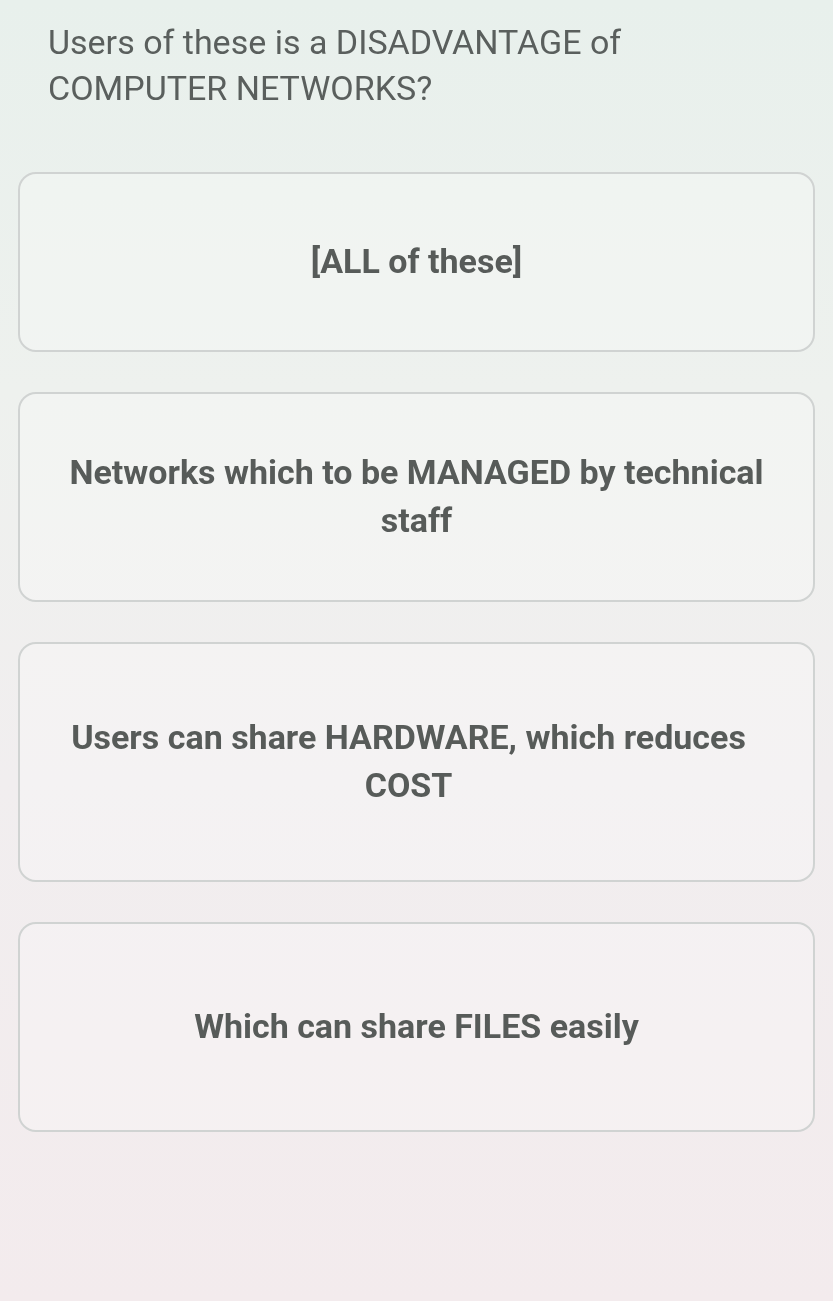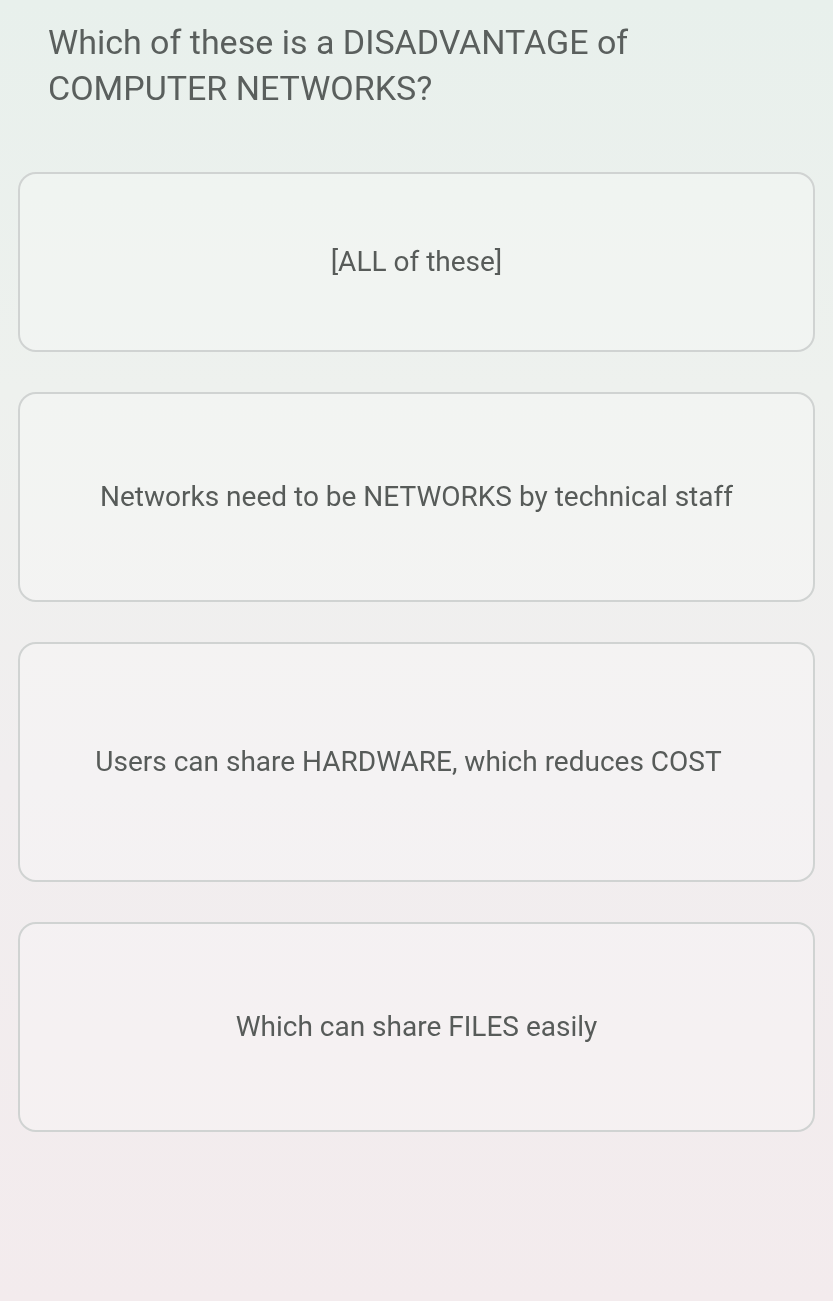--- a/index.html
+++ b/index.html
@@ -35,44 +35,44 @@
       border-radius: 18px;
       background: rgba(255,255,255,0.25);
       display: flex;
       align-items: center;
       justify-content: center;
       text-align: center;
       padding: 30px 40px;
       cursor: pointer;
     }
     .option-text {
-      font-size: 28px;
+      font-size: 34px;
       color: #575b59;
-      font-weight: 400;
+      font-weight: 700;
       line-height: 1.4;
     }
     .option.short {
       min-height: 180px;
     }
     .option.tall {
       min-height: 240px;
       padding-left: 24px;
     }
   </style>
 </head>
 <body>
 
-<div class="question">Which of these is a DISADVANTAGE of COMPUTER NETWORKS?</div>
+<div class="question">Users of these is a DISADVANTAGE of COMPUTER NETWORKS?</div>
 
 <div class="options">
   <div class="option short">
     <span class="option-text">[ALL of these]</span>
   </div>
   <div class="option">
-    <span class="option-text">Networks need to be NETWORKS by technical staff</span>
+    <span class="option-text">Networks which to be MANAGED by technical staff</span>
   </div>
   <div class="option tall">
     <span class="option-text">Users can share HARDWARE, which reduces COST</span>
   </div>
   <div class="option">
     <span class="option-text">Which can share FILES easily</span>
   </div>
 </div>
 
 </body></html>

